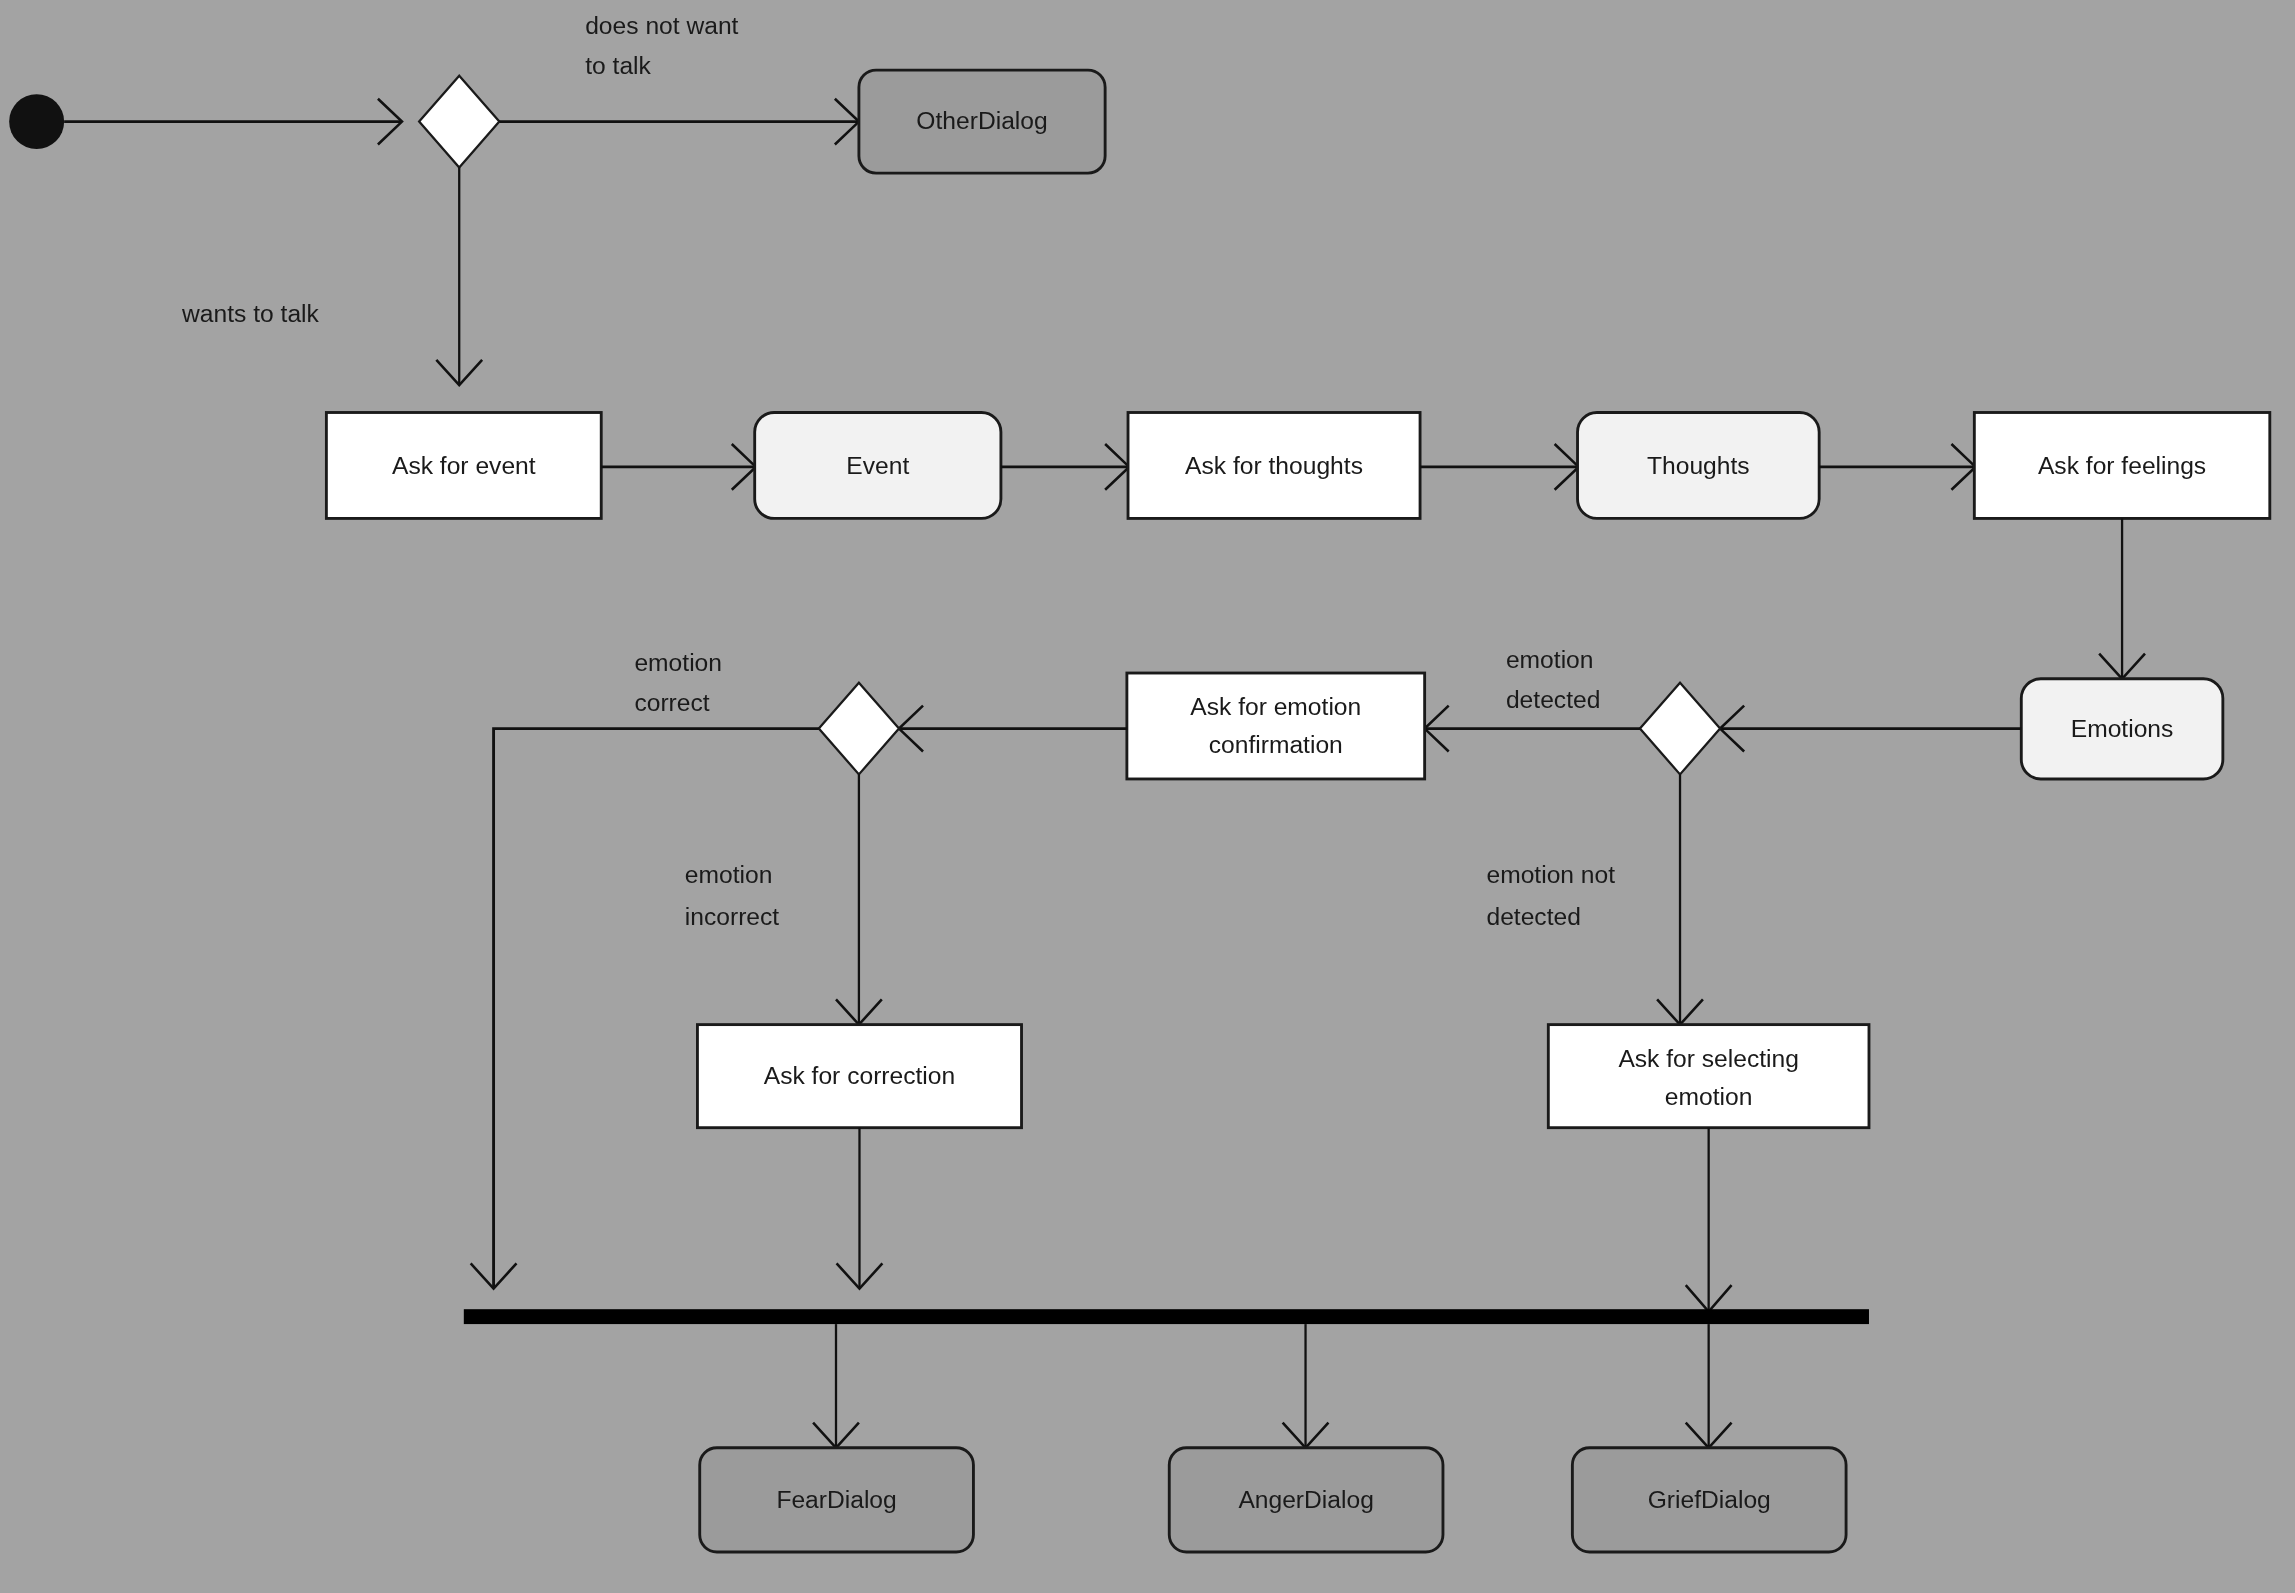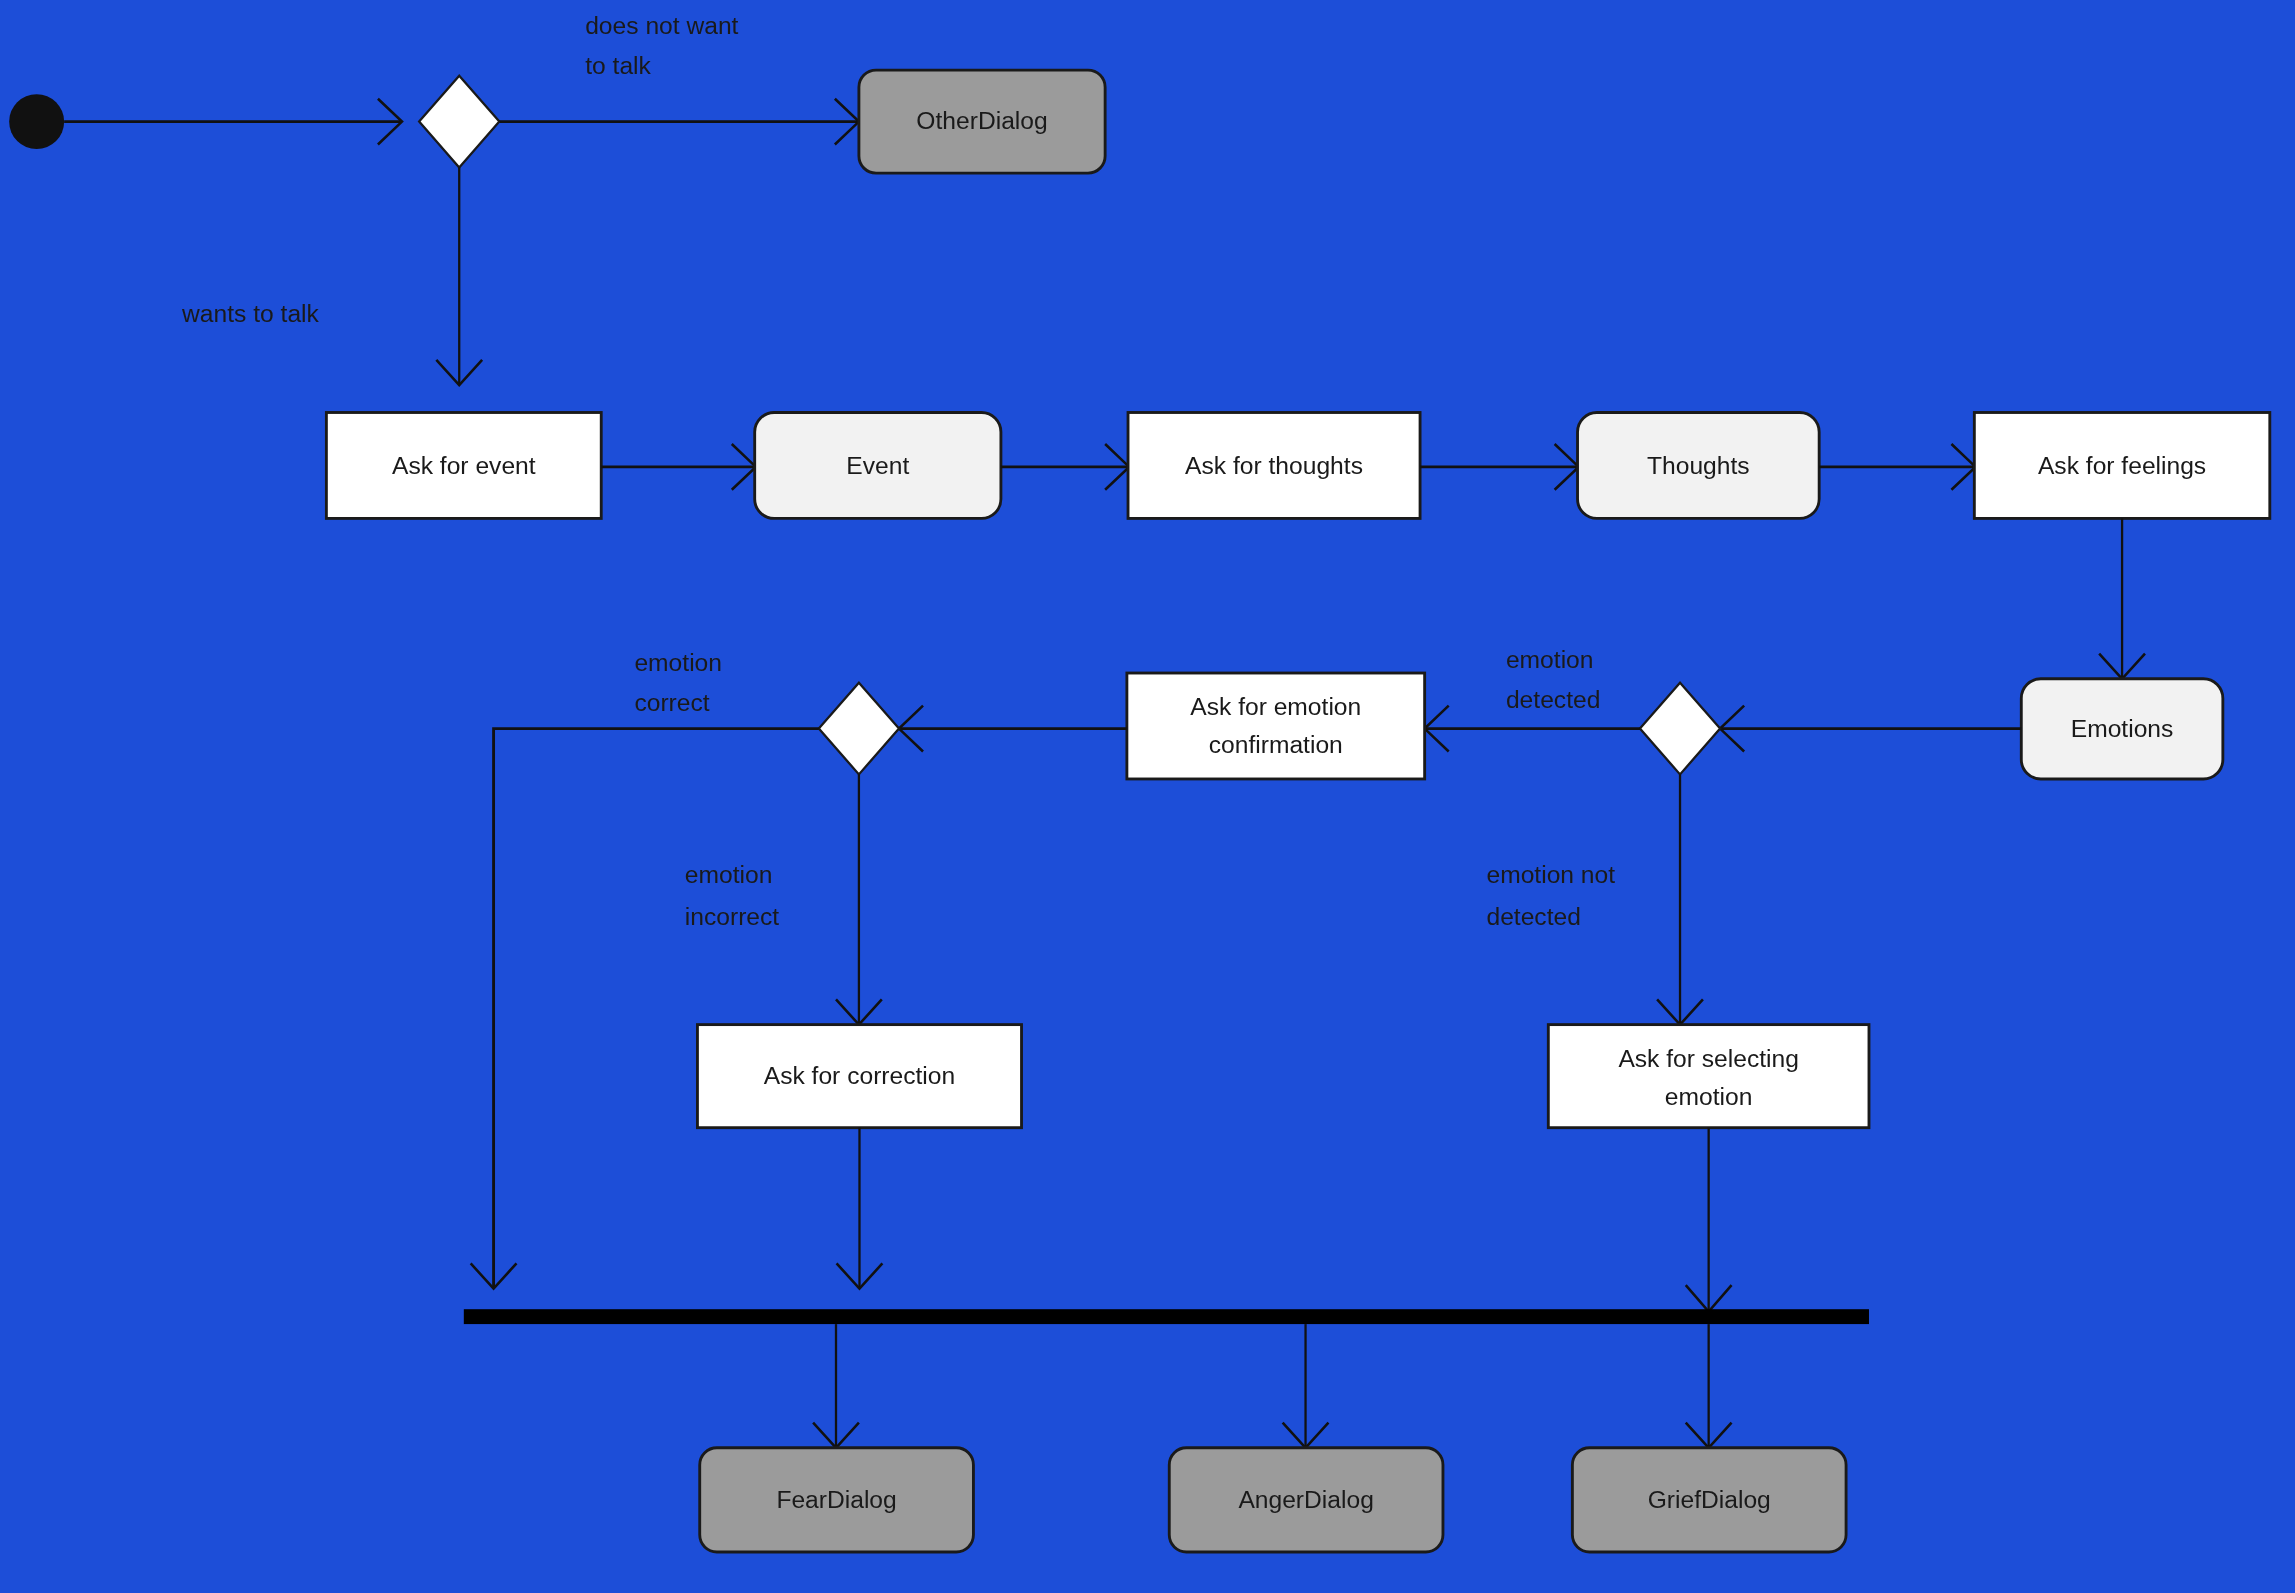--- a/index.html
+++ b/index.html
@@ -4,21 +4,21 @@
 <style>
   html, body {
     margin: 0;
     padding: 0;
     background: #ffffff;
   }
   #diagram-root {
     position: relative;
     width: 2295px;
     height: 1594px;
-    background: #1d4ed8;
+    background: #a3a3a3;
     font-family: "Liberation Sans", sans-serif;
     overflow: hidden;
   }
   svg#uml-canvas {
     display: block;
     width: 2295px;
     height: 1594px;
   }
   .node-rect {
     fill: #ffffff;

